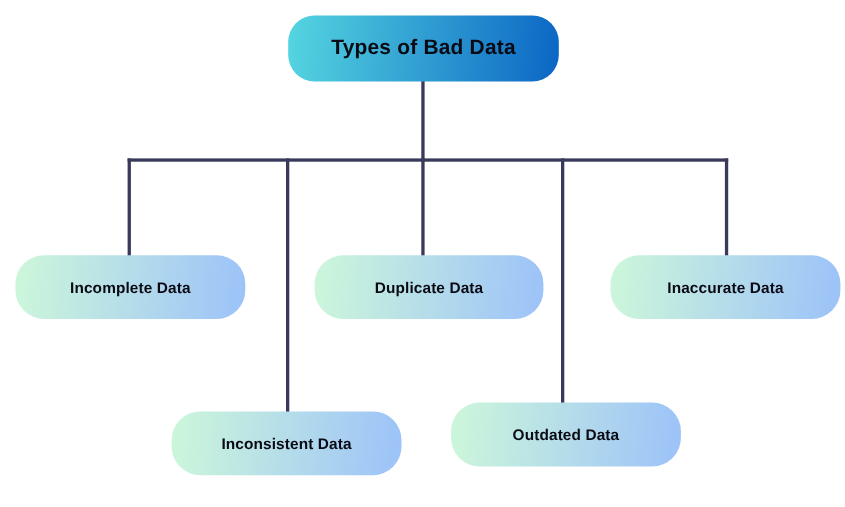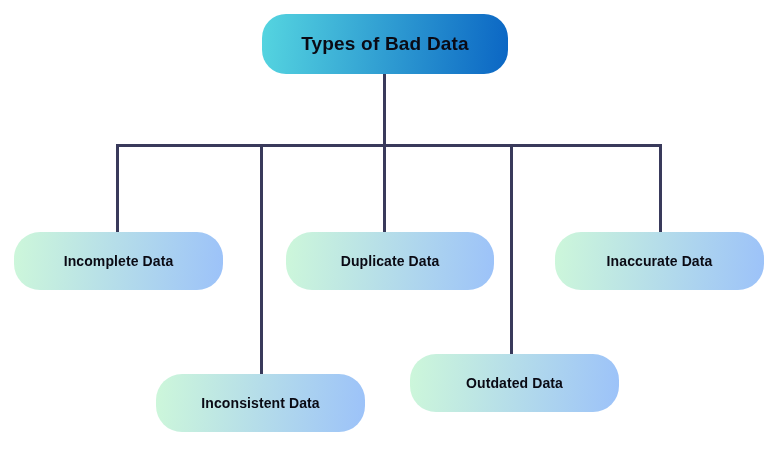--- a/index.html
+++ b/index.html
@@ -42,21 +42,21 @@
     height: 58px;
     border-radius: 26px;
     background: linear-gradient(95deg, var(--child-gradient-start), var(--child-gradient-end));
     font-size: 14px;
     letter-spacing: 0.1px;
   }
   .n-c1 { left: 14px;  top: 232px; width: 209px; }
   .n-c2 { left: 286px; top: 232px; width: 208px; }
   .n-c3 { left: 555px; top: 232px; width: 209px; }
   .n-c4 { left: 156px; top: 374px; width: 209px; }
-  .n-c5 { left: 410px; top: 354px; width: 209px; }
+  .n-c5 { left: 410px; top: 366px; width: 209px; }
   .line {
     position: absolute;
     background: var(--connector);
     z-index: 1;
   }
   .l-stub { left: 383px; top: 72px;  width: 3px;   height: 75px; }
   .l-main { left: 116px; top: 144px; width: 546px; height: 3px;  }
   .l-d1   { left: 116px; top: 144px; width: 3px;   height: 90px; }
   .l-d2   { left: 260px; top: 144px; width: 3px;   height: 232px;}
   .l-d3   { left: 383px; top: 144px; width: 3px;   height: 90px; }

